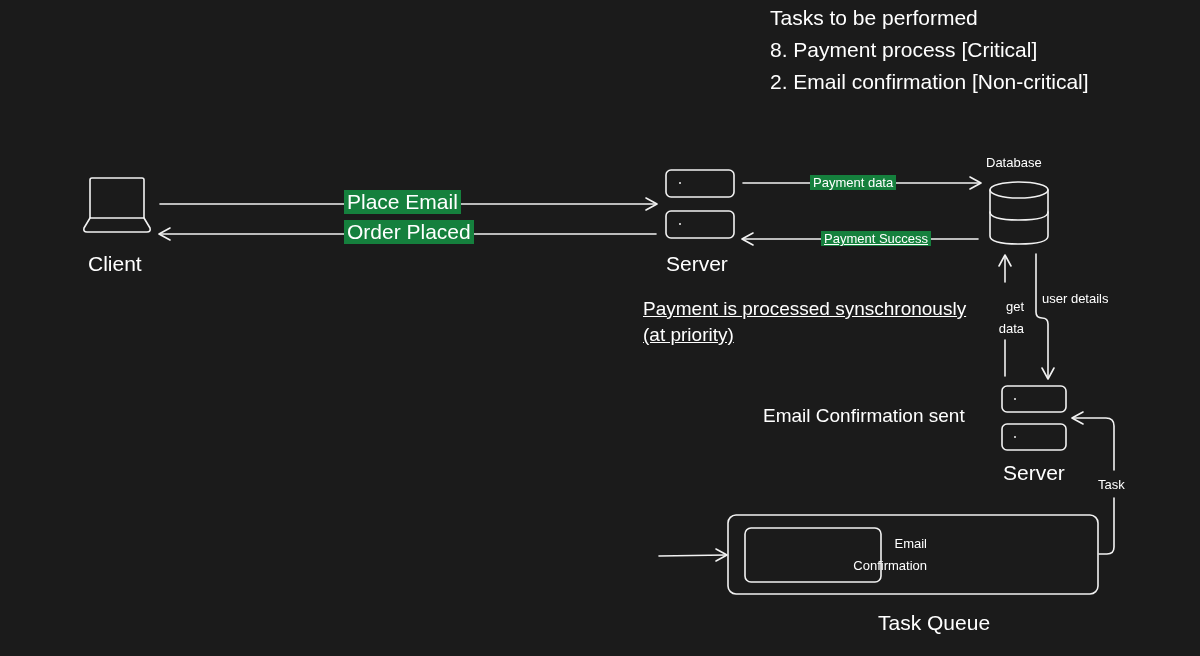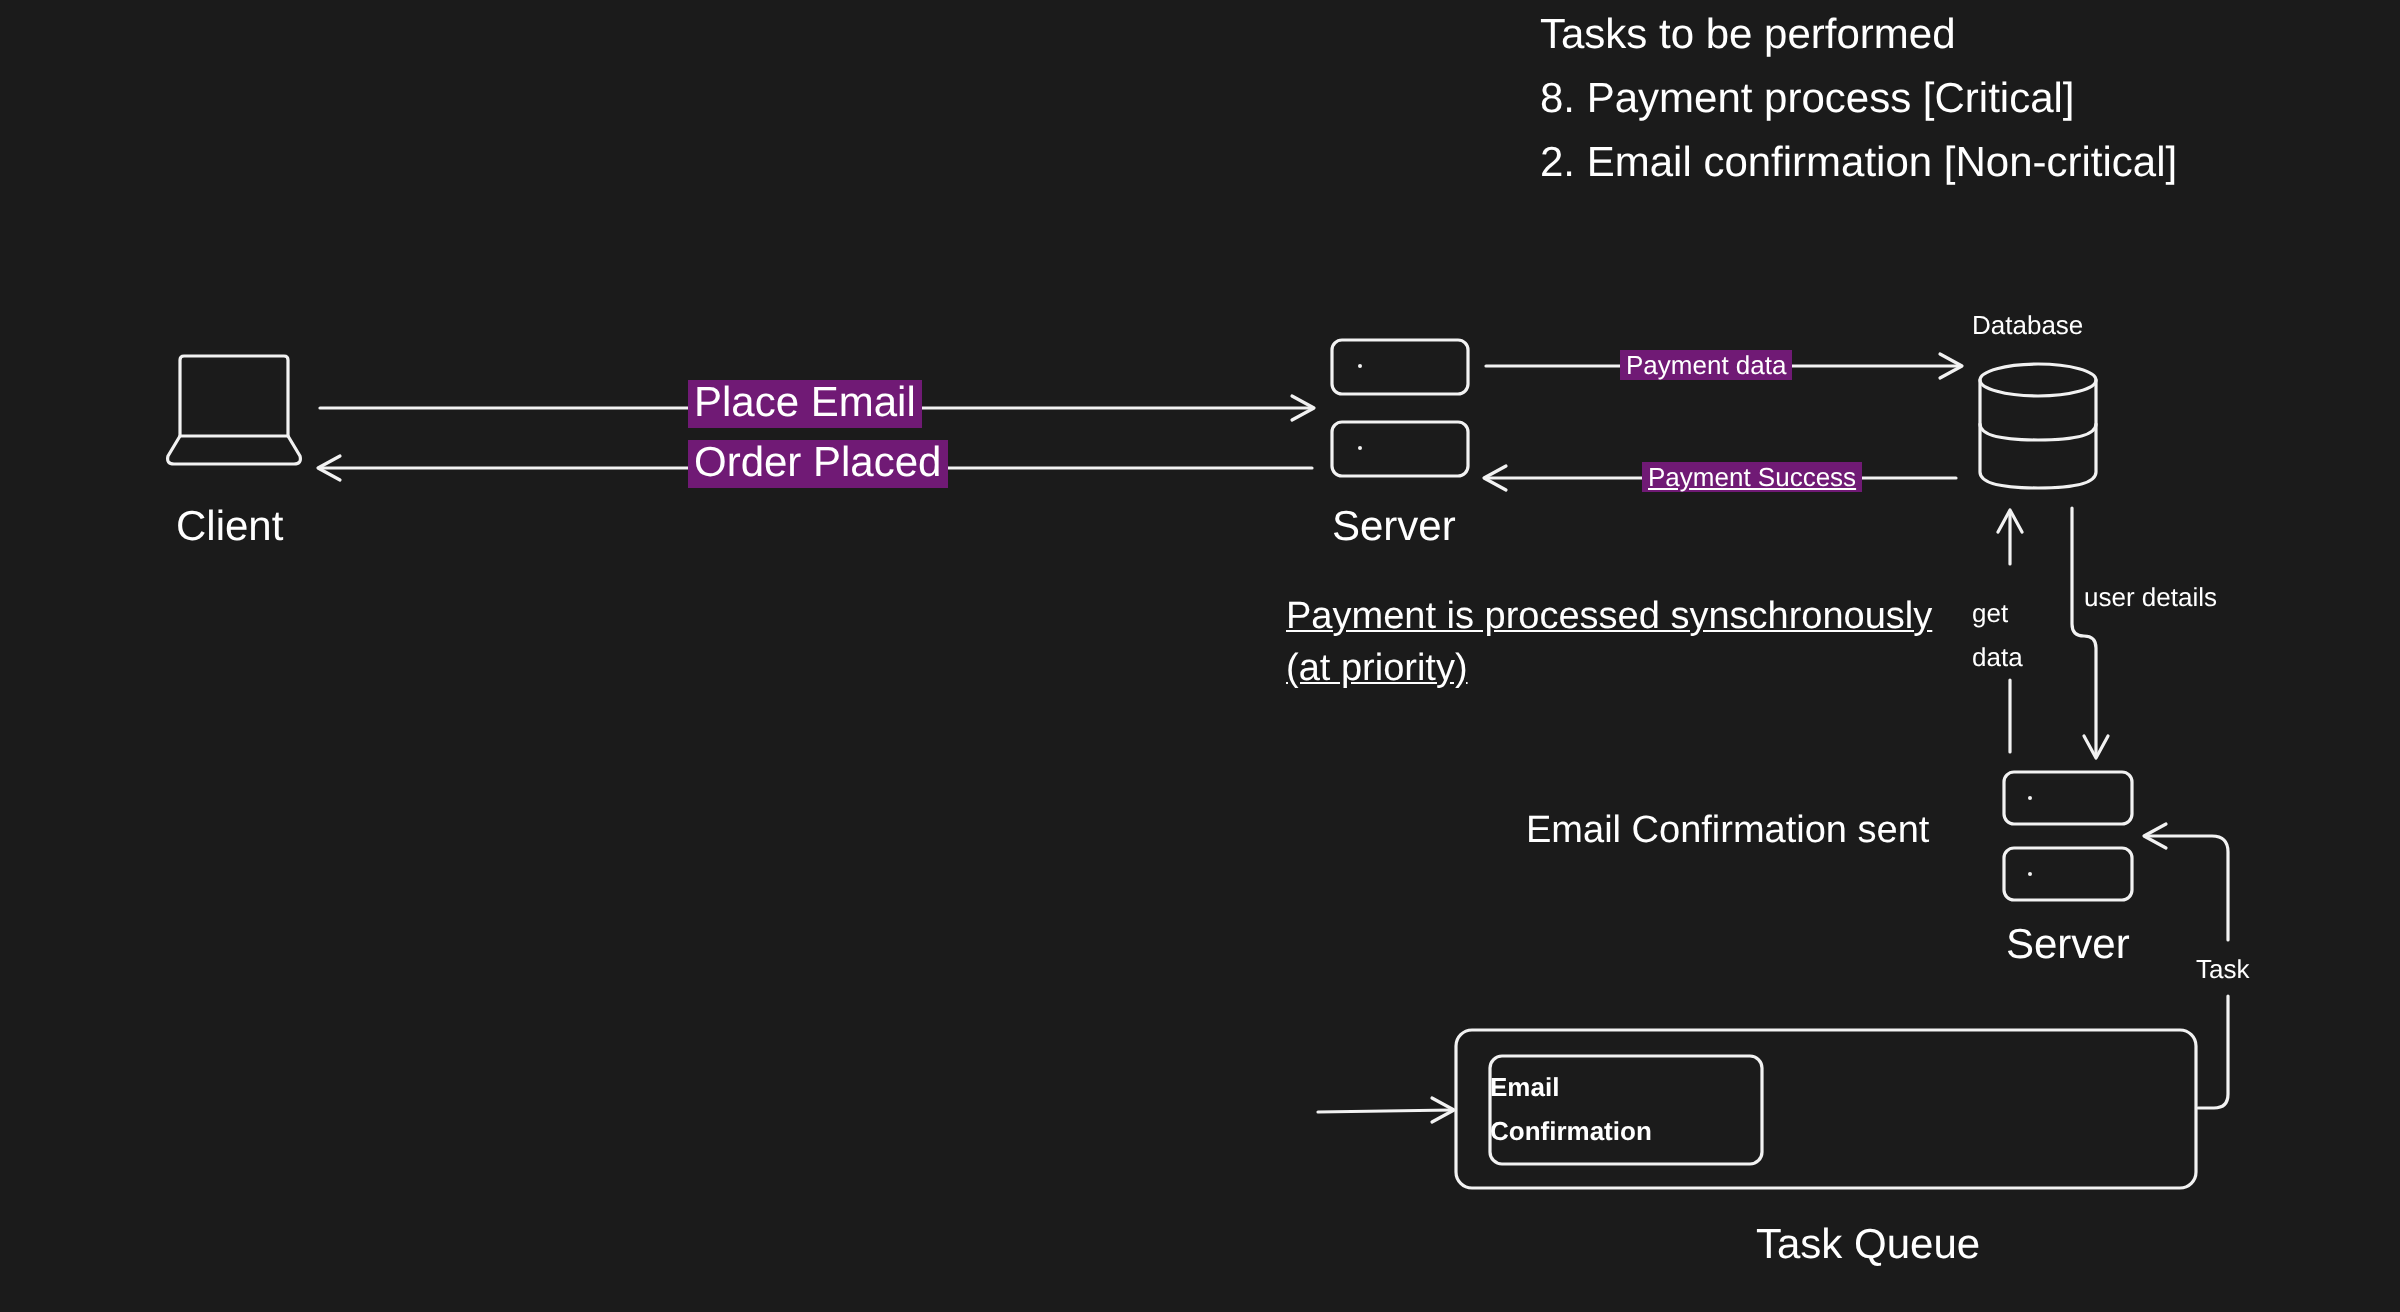--- a/index.html
+++ b/index.html
@@ -12,36 +12,36 @@
       height: 656px;
       position: relative;
       overflow: hidden;
       font-family: "Liberation Sans", sans-serif;
       color: #ffffff;
     }
     .abs { position: absolute; white-space: nowrap; }
     .lbl-lg { font-size: 21px; }
     .lbl-md { font-size: 19px; }
     .lbl-sm { font-size: 13px; }
-    .bg-mask { background: #701a75; padding: 0 3px; }
+    .bg-mask { background: #15803d; padding: 0 3px; }
     svg.diagram {
       position: absolute;
       left: 0; top: 0;
       width: 1200px; height: 656px;
     }
     svg.diagram * {
       stroke: #f2f2f2;
       stroke-width: 1.6;
       fill: none;
       stroke-linecap: round;
       stroke-linejoin: round;
     }
     svg.diagram .dot { fill: #f2f2f2; stroke: none; }
     .tasks-list { line-height: 32px; font-size: 21px; }
-    .center { text-align: left; }
+    .center { text-align: right; }
   </style>
 </head>
 <body>
 
 <svg class="diagram" viewBox="0 0 1200 656">
 
   <g>
     <path d="M90 180 Q90 178 92 178 L142 178 Q144 178 144 180 L144 218 L90 218 Z"></path>
     <path d="M90 218 L84 228 Q83 232 87 232 L147 232 Q151 232 150 228 L144 218"></path>
   </g>
@@ -142,18 +142,18 @@
 </div>
 
 <div class="abs lbl-sm" style="left:1042px; top:291px;">user details</div>
 
 <div class="abs lbl-md" style="left:763px; top:405px;">Email Confirmation sent</div>
 
 <div class="abs lbl-lg" style="left:1003px; top:461px;">Server</div>
 
 <div class="abs lbl-sm" style="left:1098px; top:477px;">Task</div>
 
-<div class="abs lbl-sm center" style="left:745px; top:533px; width:157px; line-height:22px;font-weight:bold;">
+<div class="abs lbl-sm center" style="left:770px; top:533px; width:157px; line-height:22px;">
   <div>Email</div>
   <div>Confirmation</div>
 </div>
 
 <div class="abs lbl-lg" style="left:878px; top:611px;">Task Queue</div>
 
 </body></html>

